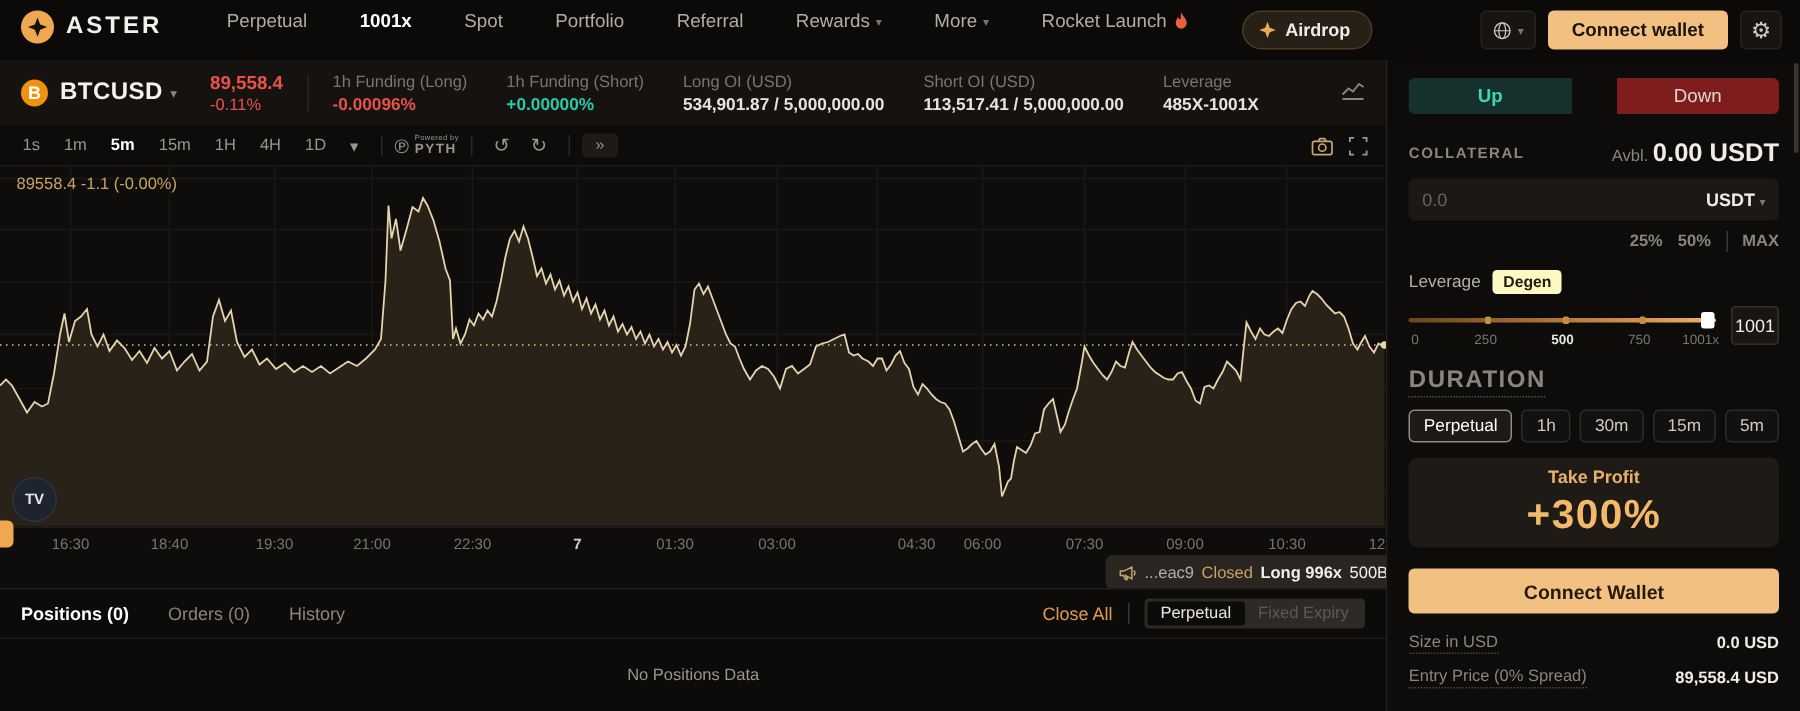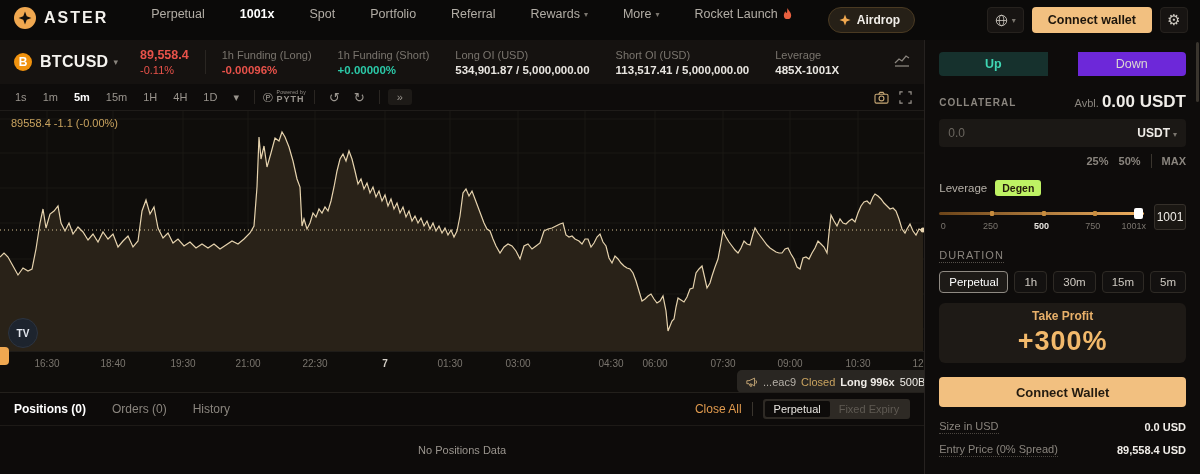--- a/index.html
+++ b/index.html
@@ -81,45 +81,45 @@
   .close-all { font-size:12px; color:#e09a4e; cursor:pointer; }
   .vdiv { width:1px; height:14px; background:#3a352e; }
   .seg-ctl { display:flex; background:#2e2a25; border-radius:3px; padding:2px; }
   .seg { font-size:11px; padding:2px 9px; border-radius:2px; color:#5f5a53; cursor:pointer; white-space:nowrap; }
   .seg.active { background:#0d0b0a; color:#e8e5e0; }
   #empty-state { height:48px; display:flex; align-items:center; justify-content:center; font-size:11px; color:#9a958e; }
 
   
   .updown { display:flex; height:24px; border-radius:4px; overflow:hidden; margin-bottom:16px; }
   .updown .up { flex:1; background:#16312d; color:#3fd6b3; font-size:12.5px; font-weight:600; display:flex; align-items:center; justify-content:center; cursor:pointer; }
-  .updown .down { flex:1; background:#6d28d9; color:#dcd8d2; font-size:12.5px; display:flex; align-items:center; justify-content:center; cursor:pointer;margin-left:30px; }
+  .updown .down { flex:1; background:#7f1d1d; color:#dcd8d2; font-size:12.5px; display:flex; align-items:center; justify-content:center; cursor:pointer;margin-left:30px; }
   .coll-row { display:flex; justify-content:space-between; align-items:center; margin-bottom:7px; }
   .coll-lbl { font-size:10px; letter-spacing:1px; color:#8a857e; font-weight:600; }
   .avbl { font-size:11px; color:#8a857e; }
   .avbl b { color:#f0ede8; font-size:17px; }
   .amt-input { height:28px; background:#1b1815; border-radius:4px; display:flex; align-items:center; padding:0 9px; margin-bottom:7px; }
   .amt-input input { background:transparent; border:none; outline:none; color:#e8e5e0; font-size:12px; width:90px; }
   .amt-input input::placeholder { color:#6b665f; }
   .cur-sel { margin-left:auto; font-size:12px; font-weight:700; color:#f0ede8; cursor:pointer; }
   .cur-sel .chev { margin-left:3px; }
   .pct-row { display:flex; justify-content:flex-end; align-items:center; gap:10px; font-size:11px; color:#8a857e; font-weight:700; margin-bottom:12px; }
   .pct-row .pct { cursor:pointer; }
   .lev-row { display:flex; align-items:center; gap:8px; margin-bottom:8px; }
   .lev-lbl { font-size:11.5px; color:#b5b0a8; }
-  .degen { background:#bef264; color:#241a0c; font-size:10.5px; font-weight:700; padding:2px 7px; border-radius:3px; cursor:pointer; }
+  .degen { background:#fef9c3; color:#241a0c; font-size:10.5px; font-weight:700; padding:2px 7px; border-radius:3px; cursor:pointer; }
   .slider-row { display:flex; align-items:flex-start; gap:10px; margin-bottom:12px; }
   .slider-area { flex:1; padding-top:8px; position:relative; }
   .track { height:3px; border-radius:2px; background:linear-gradient(90deg,#6b4419,#f0b060); position:relative; }
   .track .dot { position:absolute; top:-1px; width:4px; height:5px; background:#c78c3e; border-radius:1px; }
   .handle { position:absolute; top:-4px; left:95%; width:9px; height:11px; background:#ffffff; border-radius:2px; cursor:grab; }
   .tick-lbls { position:relative; height:12px; margin-top:6px; font-size:9px; color:#7a756e; }
   .tick-lbls span { position:absolute; transform:translateX(-50%); white-space:nowrap; }
   .tick-lbls span.b { color:#e8e5e0; font-weight:700; }
   .lev-val { width:32px; height:26px; background:#1a1713; border:1px solid #35302a; border-radius:3px; color:#f0ede8; font-size:12px; display:flex; align-items:center; justify-content:center; }
-  .dur-lbl { font-size:11px; letter-spacing:1px; color:#8a857e; font-weight:400; border-bottom:1px dotted #55504a; display:inline-block; padding-bottom:1px; margin-bottom:8px; }
+  .dur-lbl { font-size:16px; letter-spacing:1px; color:#8a857e; font-weight:700; border-bottom:1px dotted #55504a; display:inline-block; padding-bottom:1px; margin-bottom:8px; }
   .dur-row { display:flex; gap:6px; margin-bottom:10px; }
   .dur-btn { height:22px; padding:0 9px; background:#131110; border:1px solid #2e2a25; border-radius:4px; color:#cfcac2; font-size:11.5px; display:flex; align-items:center; cursor:pointer; white-space:nowrap; }
   .dur-btn.active { border-color:#8f8a83; color:#ffffff; background:#1d1a17; }
   .adv-row { text-align:right; font-size:12px; color:#e09a4e; margin-bottom:10px; cursor:pointer; }
   .tp-card { background:#1e1a16; border-radius:6px; height:60px; display:flex; flex-direction:column; align-items:center; justify-content:center; gap:3px; margin-bottom:14px; }
   .tp-lbl { font-size:12px; color:#e8b06a; font-weight:600; }
   .tp-val { font-size:27px; color:#f2b96b; font-weight:600; letter-spacing:1px; }
   .cw-btn { width:100%; height:30px; background:#f2c080; border:none; border-radius:4px; color:#221a0f; font-size:13px; font-weight:700; cursor:pointer; margin-bottom:13px; }
   .info-row { display:flex; justify-content:space-between; align-items:center; margin-bottom:9px; }
   .info-row .lbl { font-size:11px; color:#8a857e; border-bottom:1px dotted #4a453f; padding-bottom:1px; }

